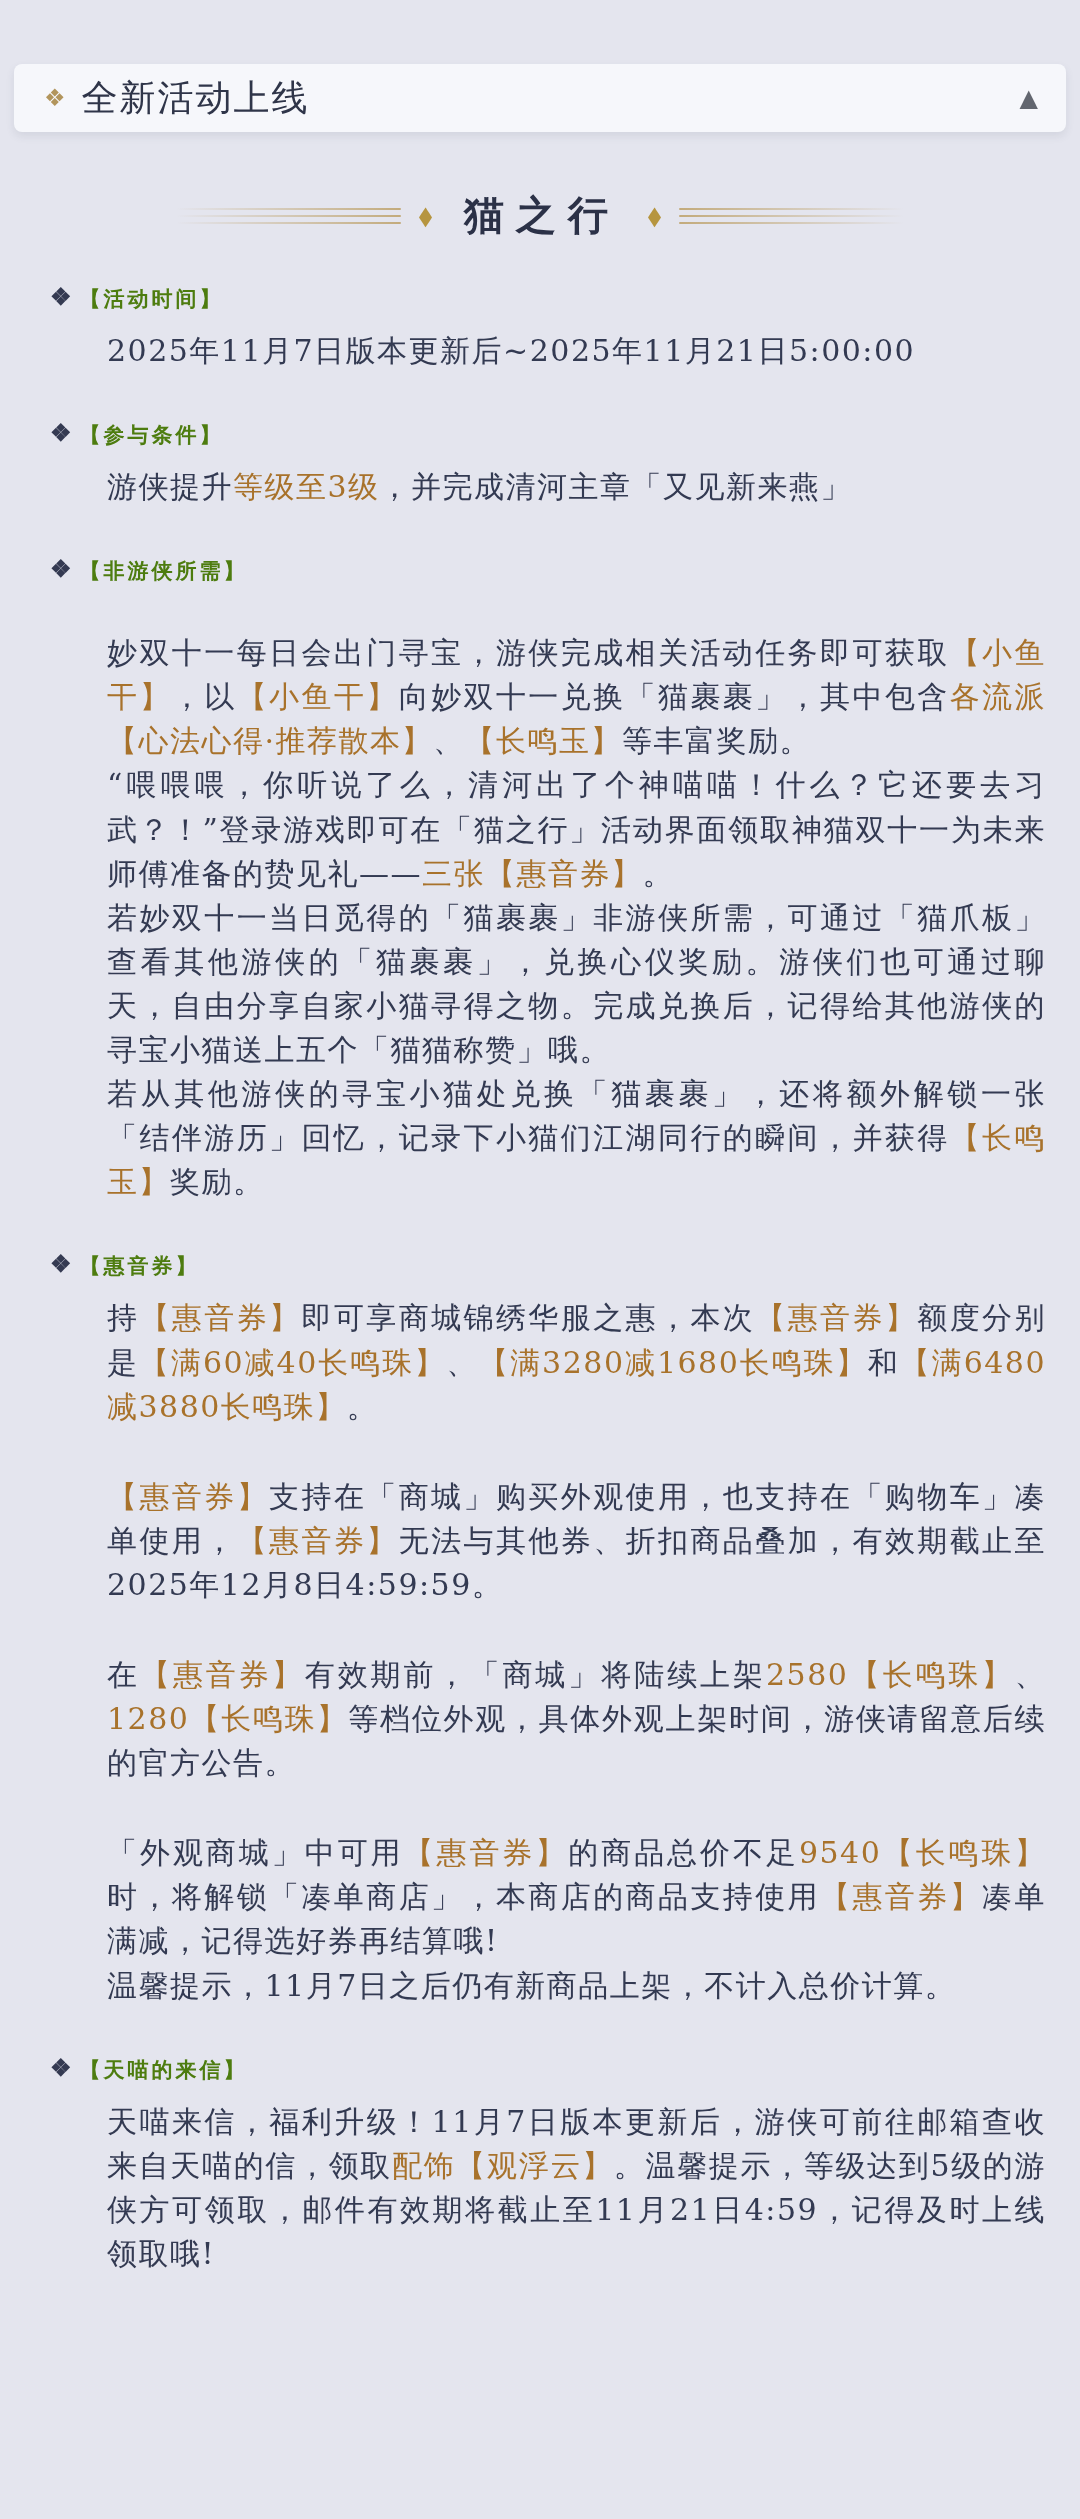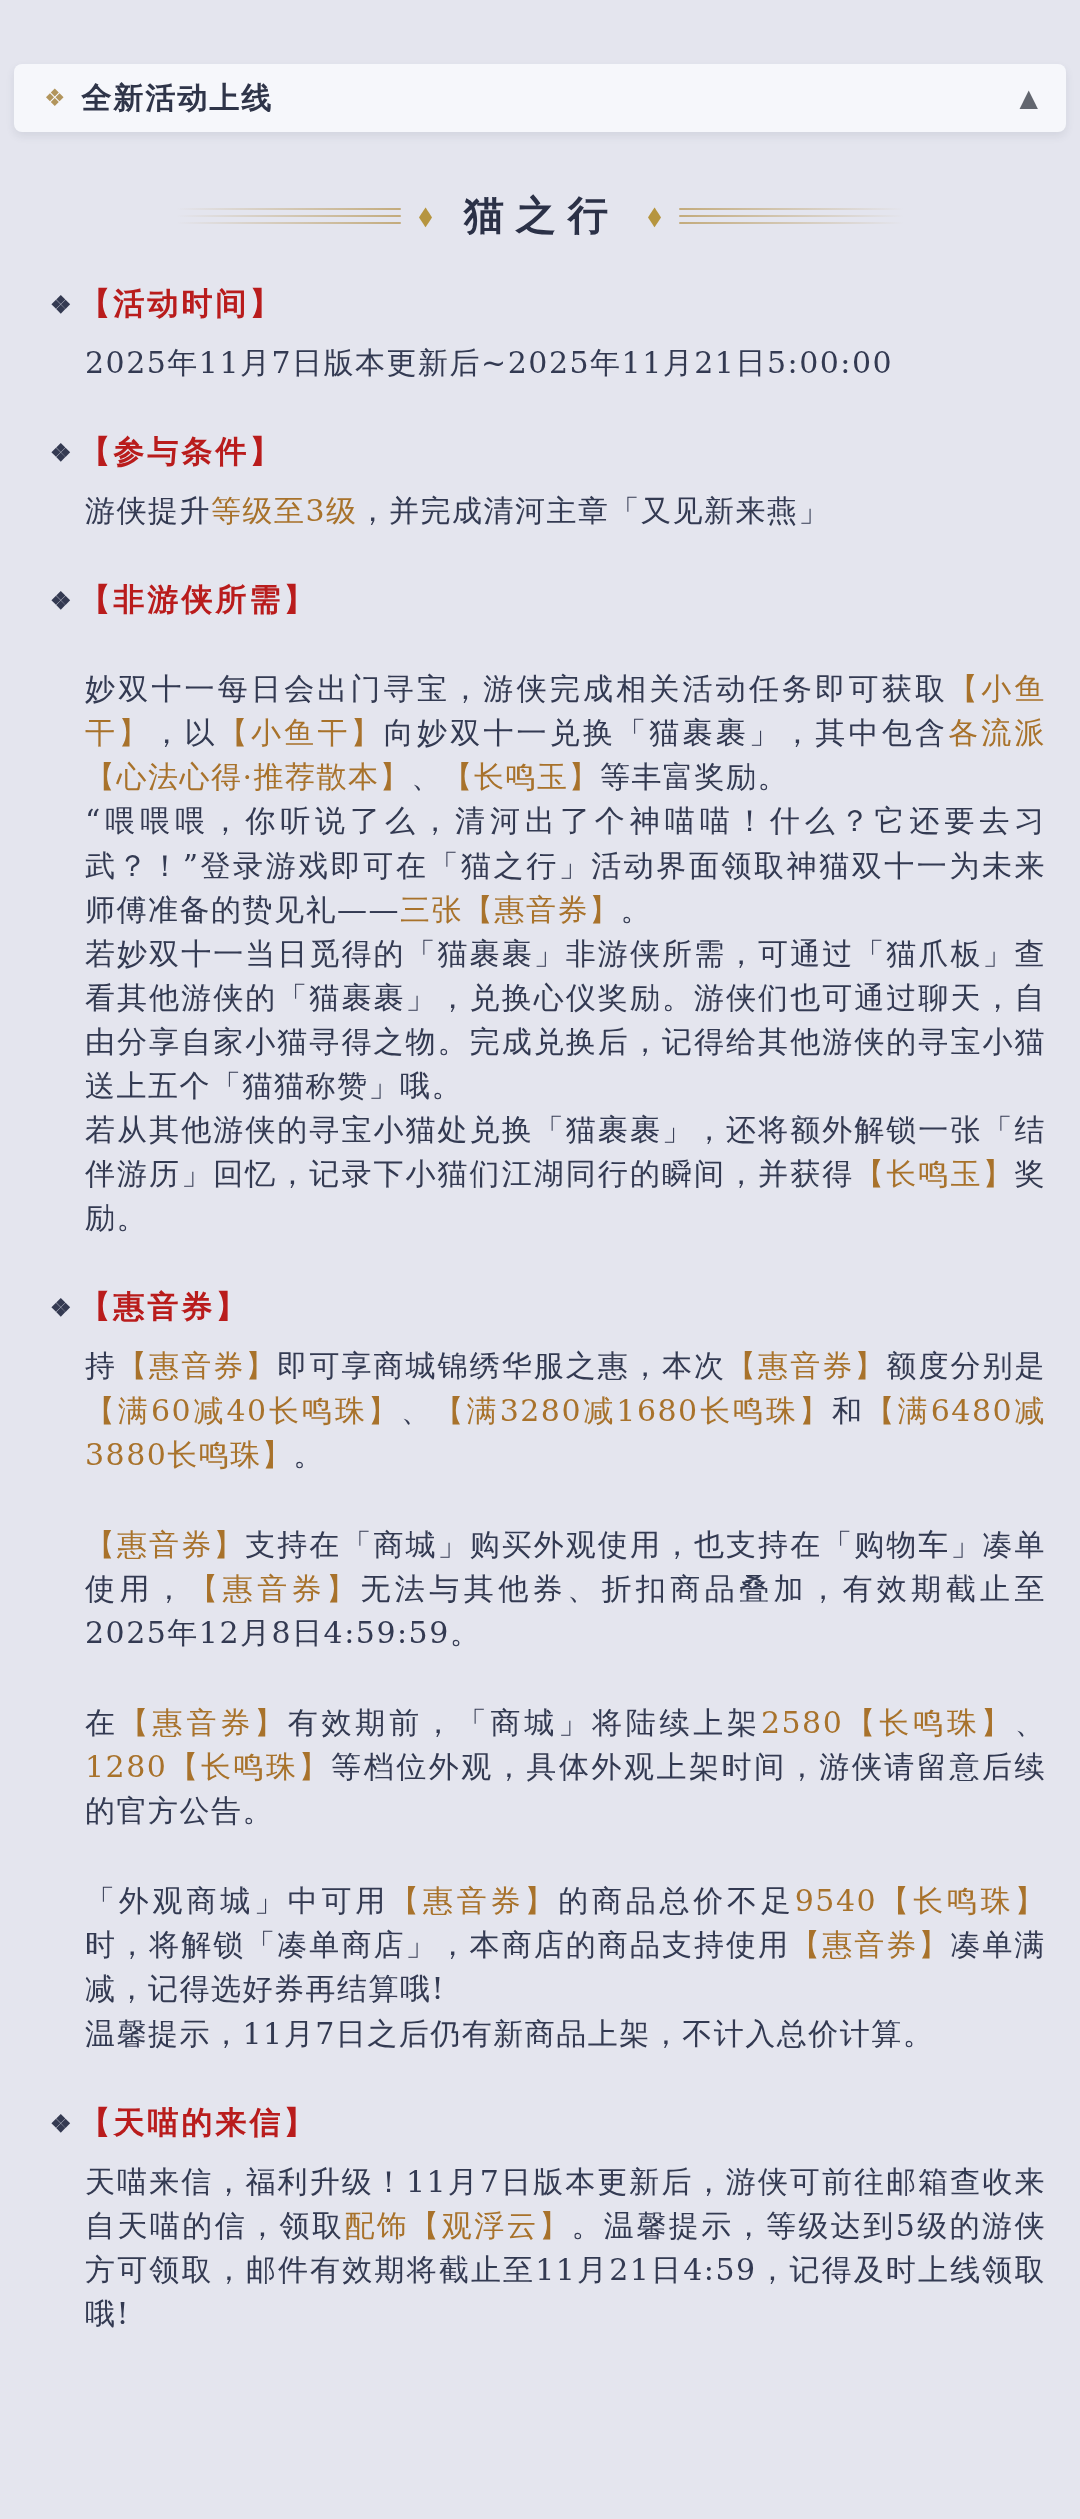--- a/index.html
+++ b/index.html
@@ -23,22 +23,22 @@
     padding:0 28px 0 30px;
     box-sizing:border-box;
   }
   .header-bullet{
     color:#b2955c;
     font-size:24px;
     margin-right:16px;
     line-height:1;
   }
   .header-title{
-    font-size:30px;
-    font-weight:700;
+    font-size:36px;
+    font-weight:400;
     color:#2f3549;
     letter-spacing:2px;
     flex:1;
   }
   .collapse-arrow{
     color:#62666f;
     font-size:24px;
     line-height:1;
   }
   
@@ -80,27 +80,27 @@
     font-weight:700;
   }
   .section-header:first-child{margin-top:26px;}
   .section-bullet{
     color:#343a52;
     font-size:24px;
     margin-right:8px;
     transform:translateY(-1px);
   }
   .section-title{
-    font-size:31px;
-    color:#b91c1c;
+    font-size:21px;
+    color:#4d7c0f;
     letter-spacing:3px;
   }
   .para{
     margin:0;
-    padding:0 34px 0 85px;
+    padding:0 34px 0 107px;
     font-size:30px;
     line-height:1.47;
     letter-spacing:1.5px;
     text-align:justify;
     color:#333a52;
   }
   .para.gap{margin-top:46px;}
   .hl{color:#a8722b;}
 </style>
 </head>

